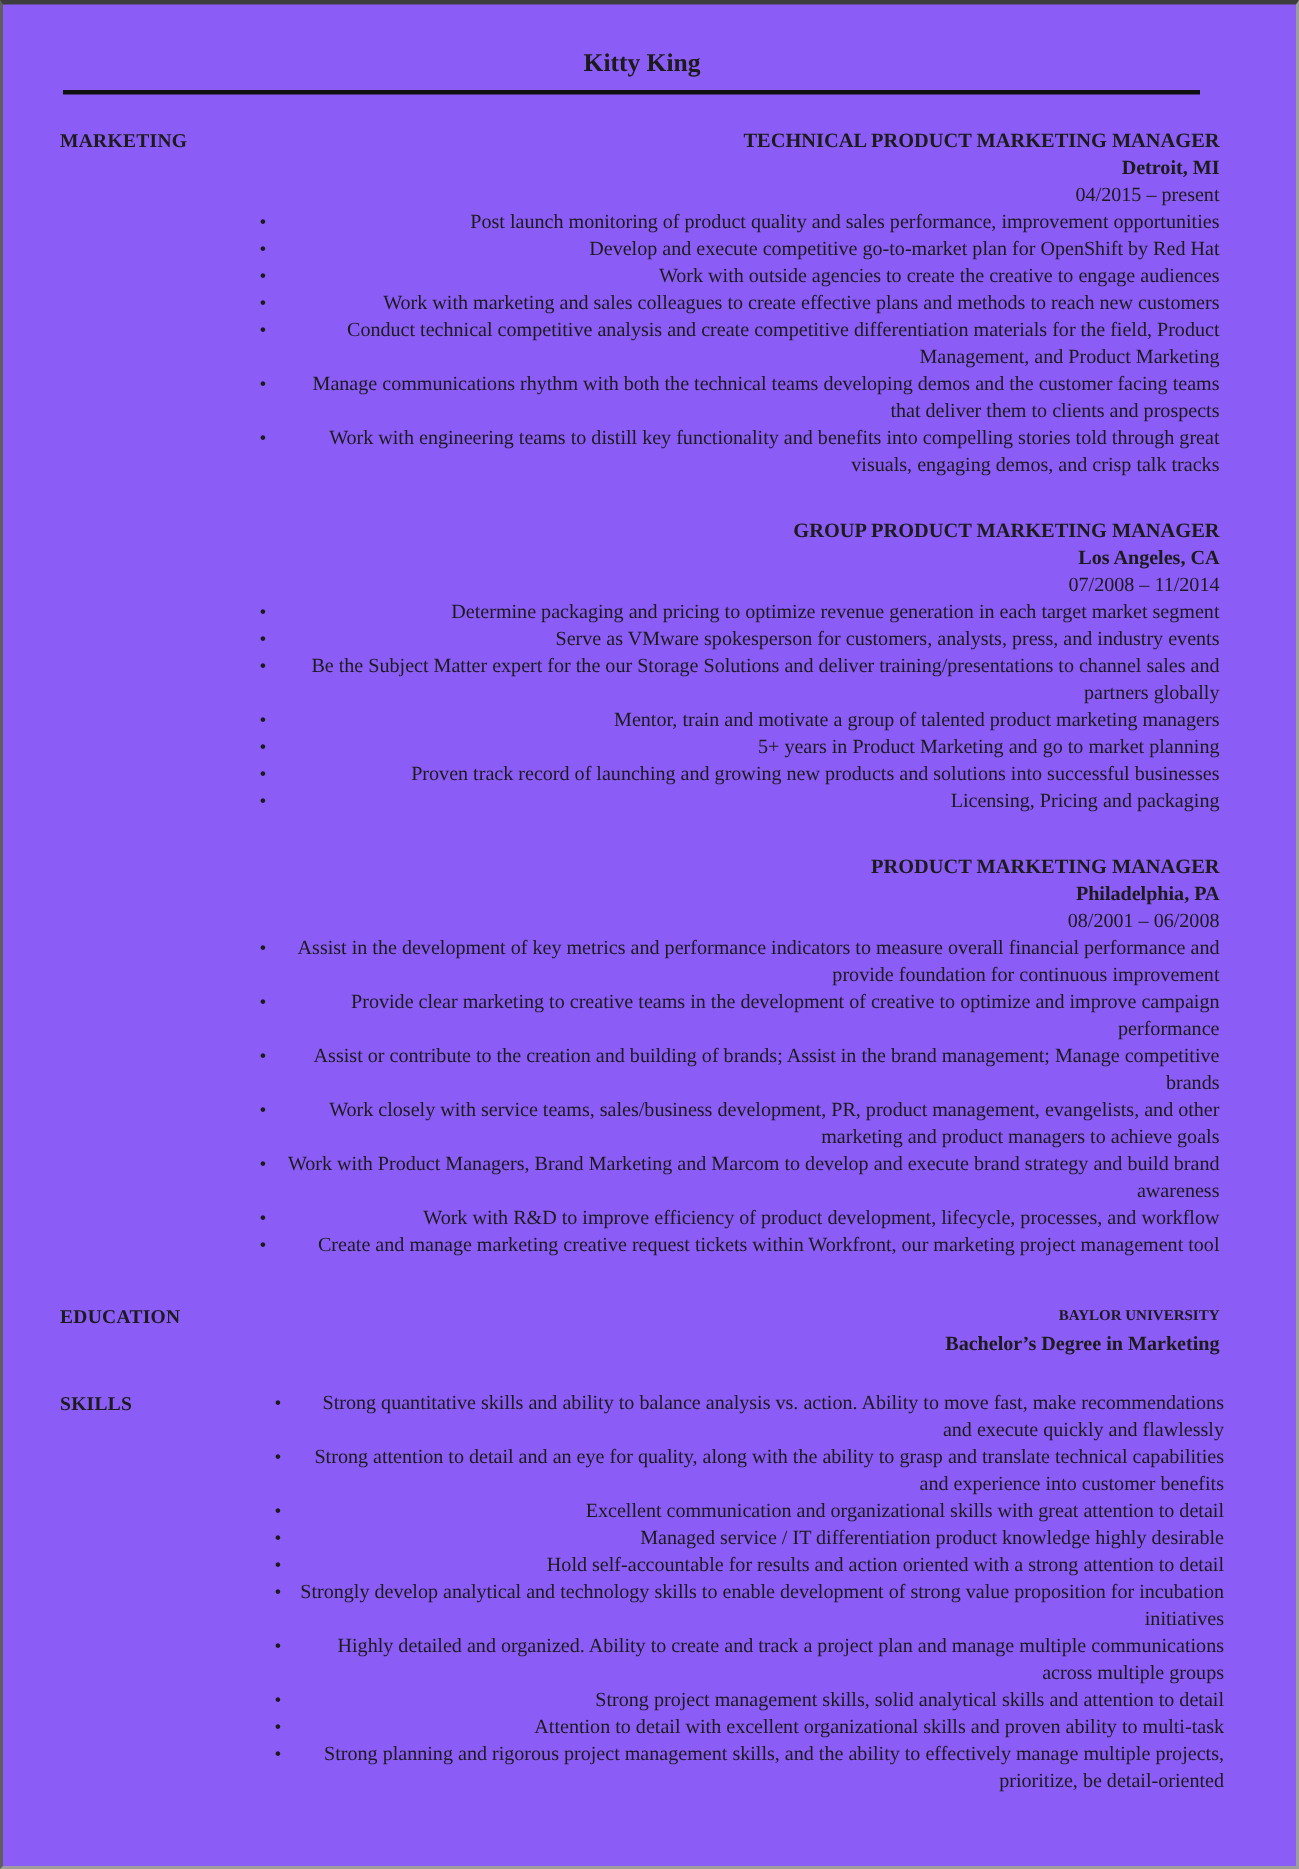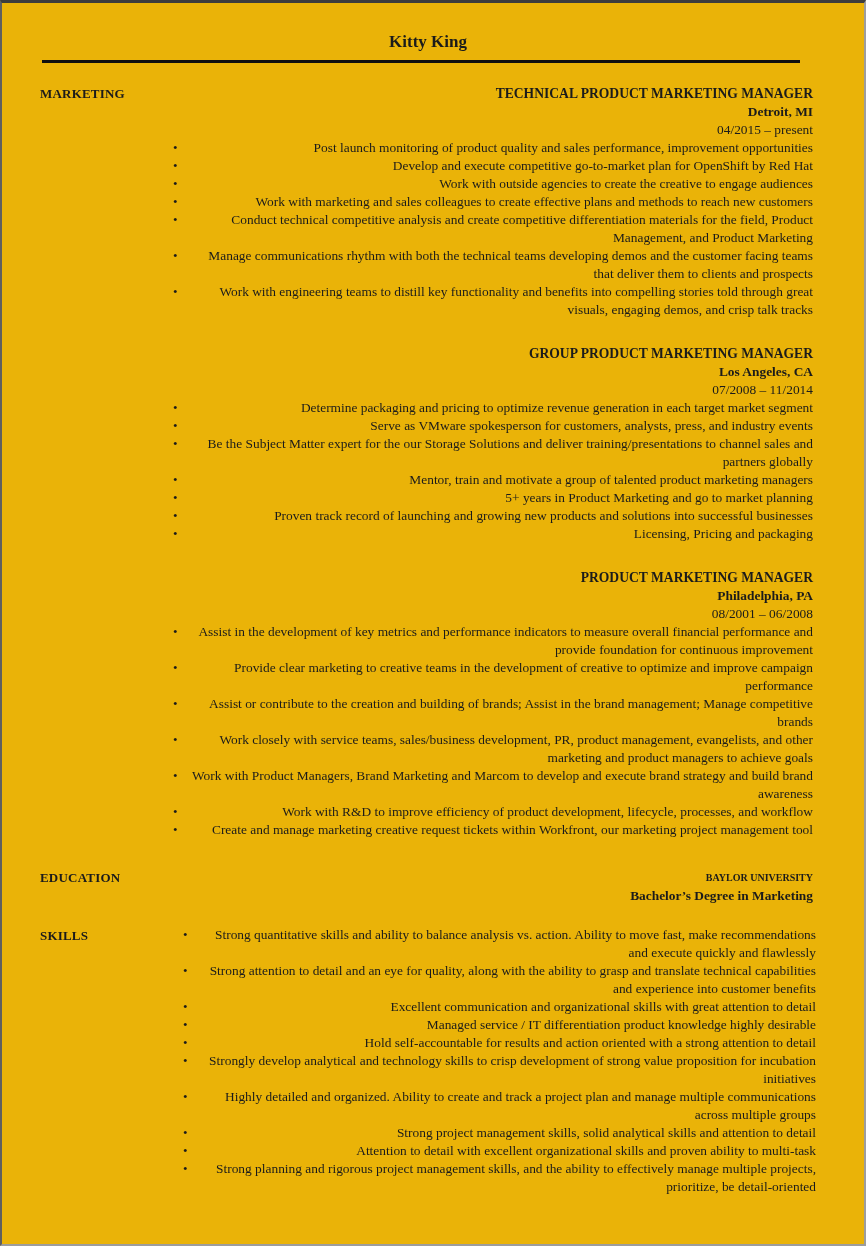--- a/index.html
+++ b/index.html
@@ -7,21 +7,21 @@
     padding: 0;
     background: #cfcfcf;
     font-family: "Liberation Serif", "DejaVu Serif", serif;
   }
   .page {
     position: relative;
     width: 866px;
     height: 1246px;
     box-sizing: border-box;
     margin: 0;
-    background: #eab308;
+    background: #8b5cf6;
     border-top: 3px solid #3d3d3d;
     border-left: 2px solid #5f5f5f;
     border-right: 2px solid #9d9d9d;
     border-bottom: 2px solid #9d9d9d;
     padding: 24px 48px 16px 38px;
     color: #1b1b1b;
     overflow: hidden;
   }
   .doc-header { text-align: center; }
   .person-name {
@@ -172,21 +172,21 @@
 
   <div class="section section-skills">
     <div class="section-label">SKILLS</div>
     <div class="section-content">
       <ul class="bullets">
         <li>Strong quantitative skills and ability to balance analysis vs. action. Ability to move fast, make recommendations and execute quickly and flawlessly</li>
         <li>Strong attention to detail and an eye for quality, along with the ability to grasp and translate technical capabilities and experience into customer benefits</li>
         <li>Excellent communication and organizational skills with great attention to detail</li>
         <li>Managed service / IT differentiation product knowledge highly desirable</li>
         <li>Hold self-accountable for results and action oriented with a strong attention to detail</li>
-        <li>Strongly develop analytical and technology skills to crisp development of strong value proposition for incubation initiatives</li>
+        <li>Strongly develop analytical and technology skills to enable development of strong value proposition for incubation initiatives</li>
         <li>Highly detailed and organized. Ability to create and track a project plan and manage multiple communications across multiple groups</li>
         <li>Strong project management skills, solid analytical skills and attention to detail</li>
         <li>Attention to detail with excellent organizational skills and proven ability to multi-task</li>
         <li>Strong planning and rigorous project management skills, and the ability to effectively manage multiple projects, prioritize, be detail-oriented</li>
       </ul>
     </div>
   </div>
 
 </div>
 

